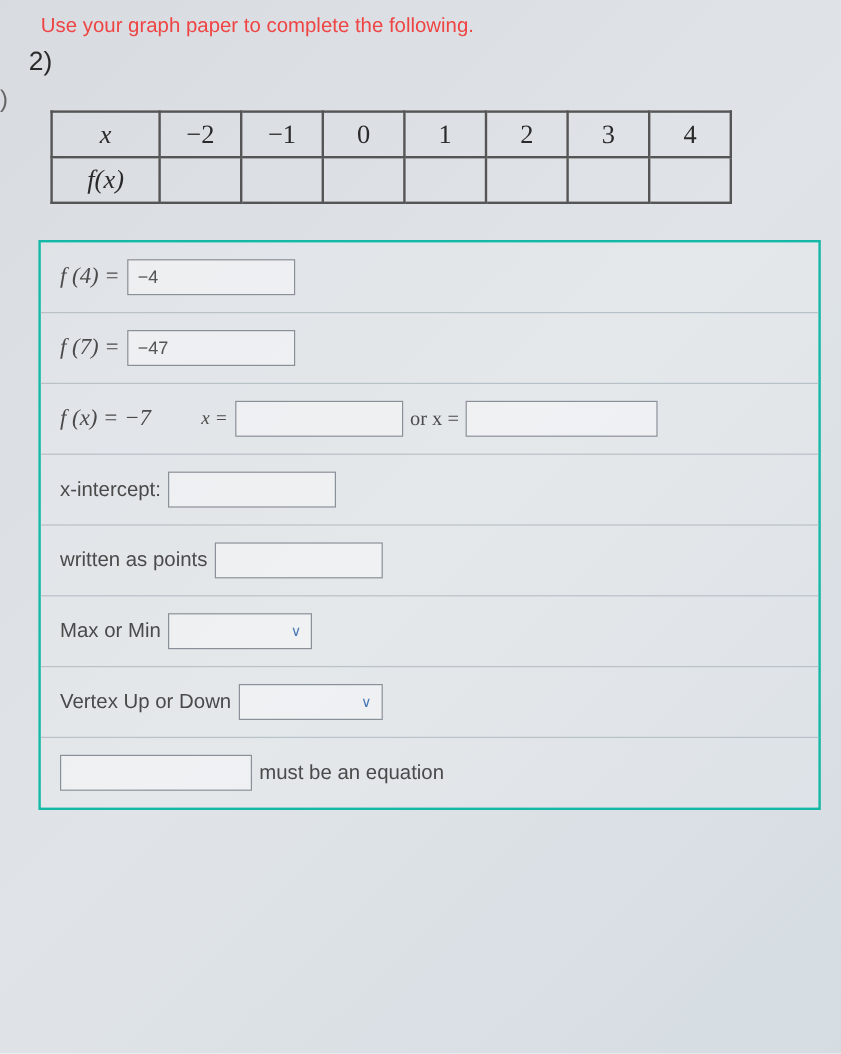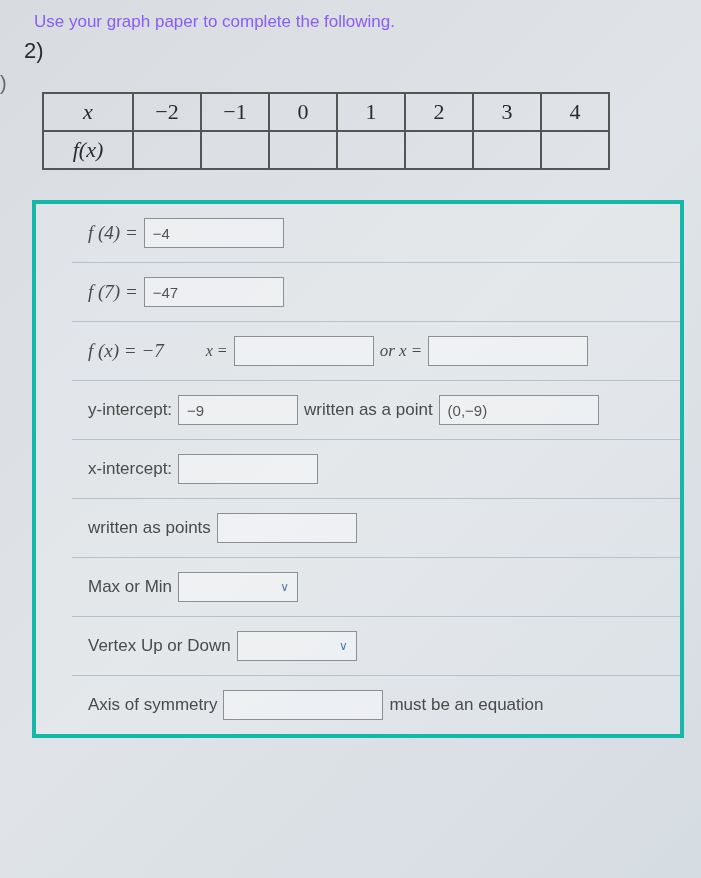--- a/index.html
+++ b/index.html
@@ -12,21 +12,21 @@
       padding: 12px 14px;
       position: relative;
       overflow: hidden;
     }
     .header {
       margin-bottom: 8px;
       margin-left: 20px;
     }
     .instruction {
       font-size: 17px;
-      color: #8b5cf6;
+      color: #ef4444;
       margin-bottom: 6px;
     }
     .question-row {
       display: flex;
       align-items: center;
       margin-left: -10px;
     }
     .qnum {
       font-size: 22px;
       margin-right: 18px;
@@ -53,24 +53,23 @@
       height: 38px;
       text-align: center;
       font-size: 22px;
       font-family: 'Times New Roman', serif;
     }
     .xtable td.hdr { width: 90px; font-style: italic; }
     .xtable td.val { width: 68px; }
     .form-area {
       margin-top: 30px;
       margin-left: 18px;
-      border: 4px solid #14b8a6;
+      border: 2px solid #14b8a6;
       background: rgba(255,255,255,0.15);
       width: 652px;
-      padding-left: 36px;
     }
     .form-row {
       border-bottom: 1px solid #b8c0c8;
       padding: 14px 16px;
       display: flex;
       align-items: center;
       flex-wrap: wrap;
       gap: 6px;
       font-size: 17px;
       color: #4a4a4a;
@@ -153,34 +152,24 @@
     <span class="input-box w140">
         <span>−47</span>
       </span>
   </div>
 
   <div class="form-row">
     <span class="mathlabel">f (x) = −7</span>
     <span style="width:30px"></span>
     <span class="mathlabel" style="font-size:16px">x =</span>
     <span class="input-box w140"></span>
-    <span style="font-family:'Times New Roman',serif;font-style:italic">or x =</span>
+    <span style="font-family:'Times New Roman',serif;">or x =</span>
     <span class="input-box w160"></span>
   </div>
 
-  <div class="form-row">
-    <span>y-intercept:</span>
-    <span class="input-box w120">
-        <span>−9</span>
-      </span>
-    <span>written as a point</span>
-    <span class="input-box w160">
-        <span>(0,−9)</span>
-      </span>
-  </div>
 
   <div class="form-row">
     <span>x-intercept:</span>
     <span class="input-box w140"></span>
   </div>
 
   <div class="form-row">
     <span>written as points</span>
     <span class="input-box w140"></span>
   </div>
@@ -194,18 +183,17 @@
 
 
   <div class="form-row">
     <span>Vertex Up or Down</span>
     <span class="input-box w120">
         <span class="chev">∨</span>
       </span>
   </div>
 
   <div class="form-row">
-    <span>Axis of symmetry</span>
     <span class="input-box w160"></span>
     <span>must be an equation</span>
   </div>
 
 </div>
 
 </body></html>

